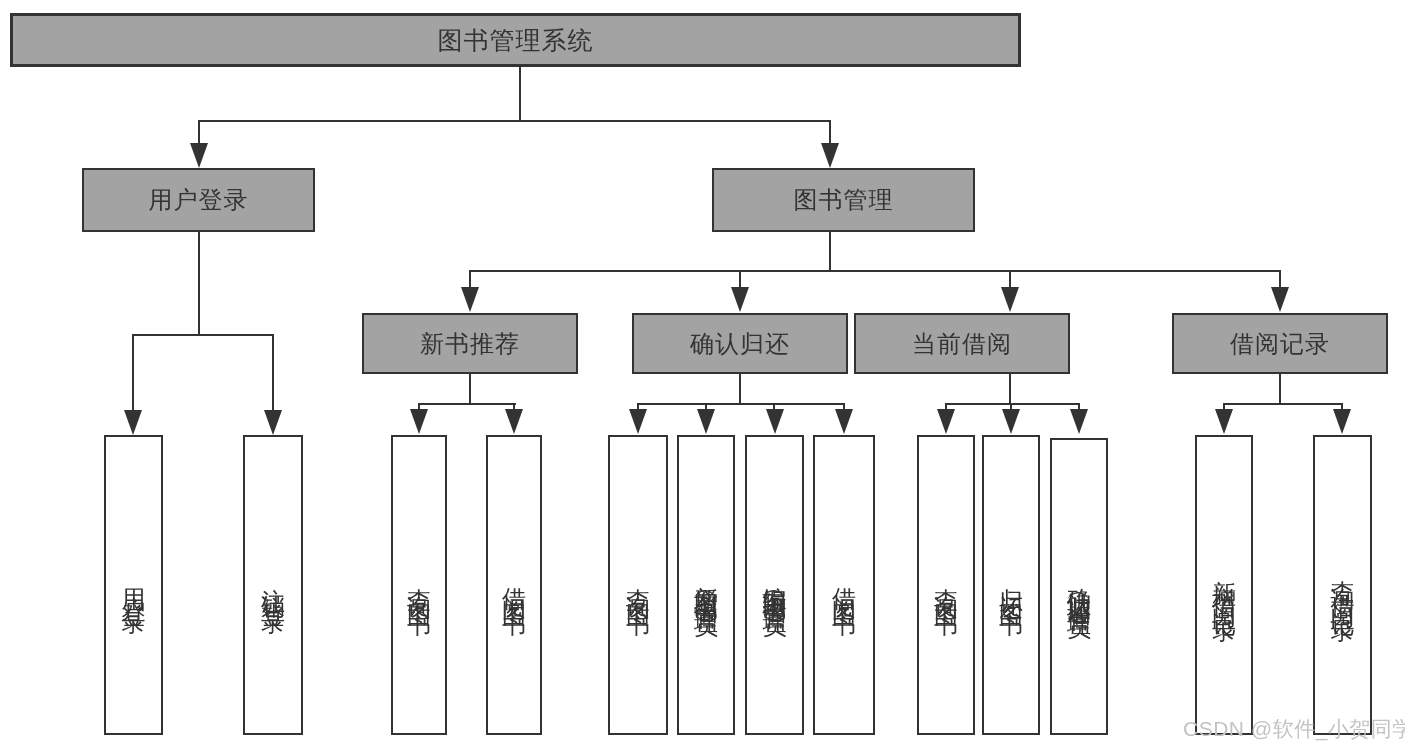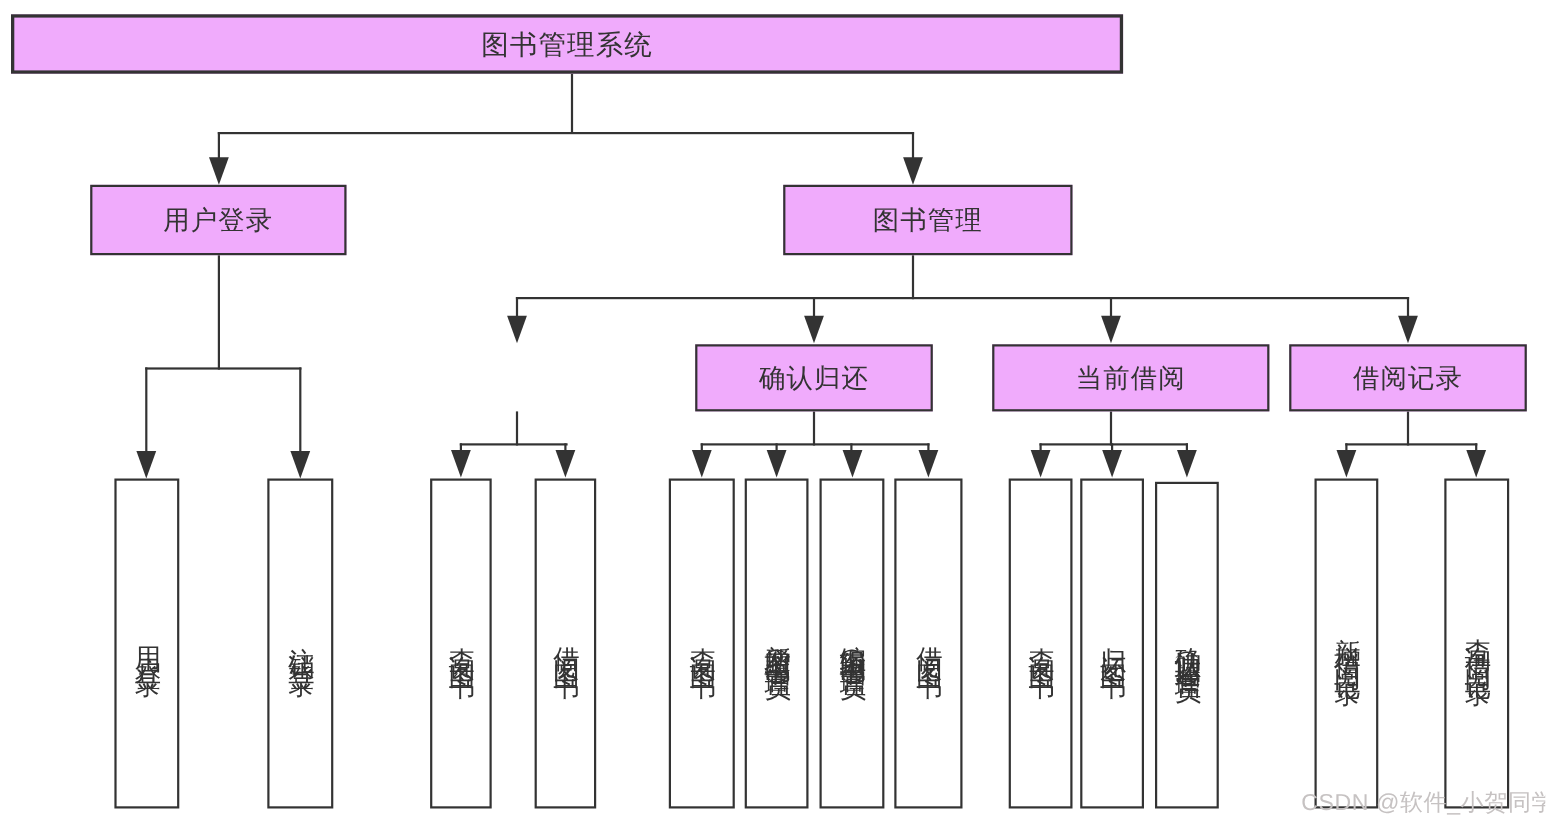--- a/index.html
+++ b/index.html
@@ -12,21 +12,21 @@
     position: relative;
     width: 1405px;
     height: 747px;
     background: #ffffff;
     overflow: hidden;
     color: #333333;
   }
   
   .hbox {
     position: absolute;
-    background: #f0abfc;
+    background: #a3a3a3;
     border: 2px solid #333333;
     display: flex;
     align-items: center;
     justify-content: center;
     font-size: 24px;
     letter-spacing: 1px;
     color: #333333;
     box-sizing: border-box;
     z-index: 2;
   }
@@ -115,24 +115,27 @@
   <div class="hl" style="left:469px; top:270px; width:812px;"></div>
   <div class="vl" style="left:469px; top:270px; height:18px;"></div>
   <div class="ar" style="left:461px; top:287px;"></div>
   <div class="vl" style="left:739px; top:270px; height:18px;"></div>
   <div class="ar" style="left:731px; top:287px;"></div>
   <div class="vl" style="left:1009px; top:270px; height:18px;"></div>
   <div class="ar" style="left:1001px; top:287px;"></div>
   <div class="vl" style="left:1279px; top:270px; height:18px;"></div>
   <div class="ar" style="left:1271px; top:287px;"></div>
 
+  <div class="hbox" style="left:362px; top:313px; width:216px; height:61px;">
+    <span>新书推荐</span>
+  </div>
   <div class="hbox" style="left:632px; top:313px; width:216px; height:61px;">
     <span>确认归还</span>
   </div>
-  <div class="hbox" style="left:902px; top:313px; width:252px; height:61px;">
+  <div class="hbox" style="left:854px; top:313px; width:216px; height:61px;">
     <span>当前借阅</span>
   </div>
   <div class="hbox" style="left:1172px; top:313px; width:216px; height:61px;">
     <span>借阅记录</span>
   </div>
 
   <div class="vl" style="left:469px; top:374px; height:31px;"></div>
   <div class="hl" style="left:418px; top:403px; width:98px;"></div>
   <div class="vl" style="left:418px; top:403px; height:9px;"></div>
   <div class="ar" style="left:410px; top:409px;"></div>

